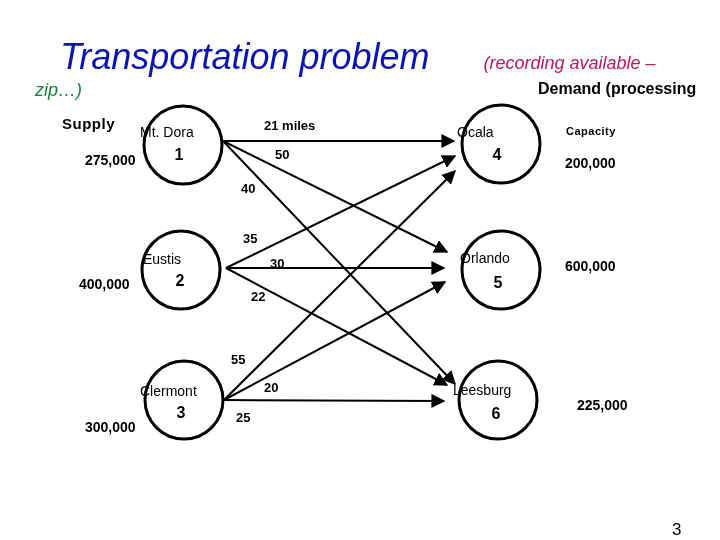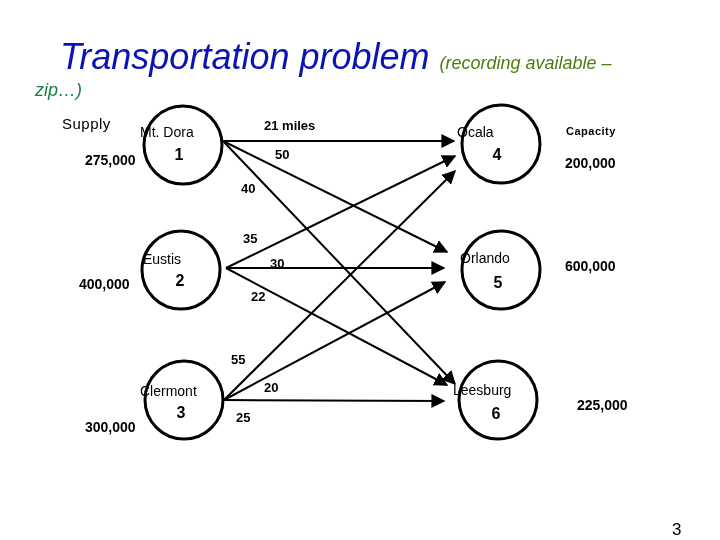--- a/index.html
+++ b/index.html
@@ -1,22 +1,22 @@
 <!DOCTYPE html>
 <html><head>
 <meta charset="utf-8">
 <style>
   html, body { margin:0; padding:0; background:#ffffff; }
   body { width:720px; height:540px; position:relative; overflow:hidden; font-family:"Liberation Sans", sans-serif; color:#000; }
   .abs { position:absolute; white-space:nowrap; }
   .title { left:60px; top:36px; font-size:36px; font-style:italic; color:#0a14b4; }
-  .subtitle { font-size:18px; font-style:italic; color:#4d7c0f; }
+  .subtitle { font-size:18px; font-style:italic; color:#be185d;margin-left:44px; }
   .zip { left:35px; top:80px; font-size:18px; font-style:italic; color:#15803d; }
   .demand { left:538px; top:79px; font-size:16px; font-weight:bold; line-height:20px; }
-  .supply-h { left:62px; top:115px; font-size:15px; font-weight:normal; letter-spacing:0.5px; }
+  .supply-h { left:62px; top:115px; font-size:15px; font-weight:bold; letter-spacing:0.5px; }
   .cap-h { left:566px; top:125px; font-size:11px; font-weight:bold; letter-spacing:0.5px; }
   .qty { font-size:14px; font-weight:bold; }
   .cost { font-size:13px; font-weight:bold; }
   .node-name { font-size:14px; font-weight:normal; text-align:left; width:90px; }
   .node-num { font-size:16px; font-weight:bold; text-align:center; width:90px; }
   .pagenum { left:672px; top:520px; font-size:17px; }
   svg { position:absolute; left:0; top:0; }
 </style>
 </head>
 <body>
@@ -48,20 +48,21 @@
   <line x1="224" y1="400" x2="444" y2="401" stroke="#000" stroke-width="2" marker-end="url(#ah)"></line>
 </svg>
 
 <div class="abs title">
   <span>Transportation problem</span>
   <span class="subtitle">(recording available –</span>
 </div>
 <div class="abs zip">zip…)</div>
 
 <div class="abs demand">
+  <div>Demand (processing</div>
 </div>
 <div class="abs supply-h">Supply</div>
 <div class="abs cap-h">Capacity</div>
 
 <div class="abs qty" style="left:85px; top:152px;">275,000</div>
 <div class="abs qty" style="left:79px; top:276px;">400,000</div>
 <div class="abs qty" style="left:85px; top:419px;">300,000</div>
 
 <div class="abs qty" style="left:565px; top:155px;">200,000</div>
 <div class="abs qty" style="left:565px; top:258px;text-align:center;">600,000</div>

